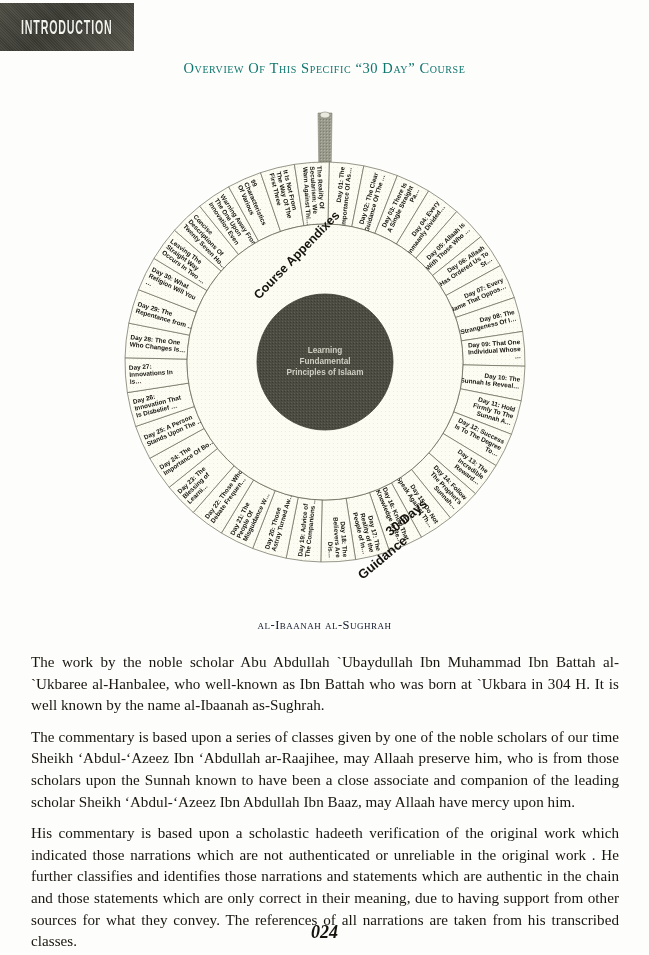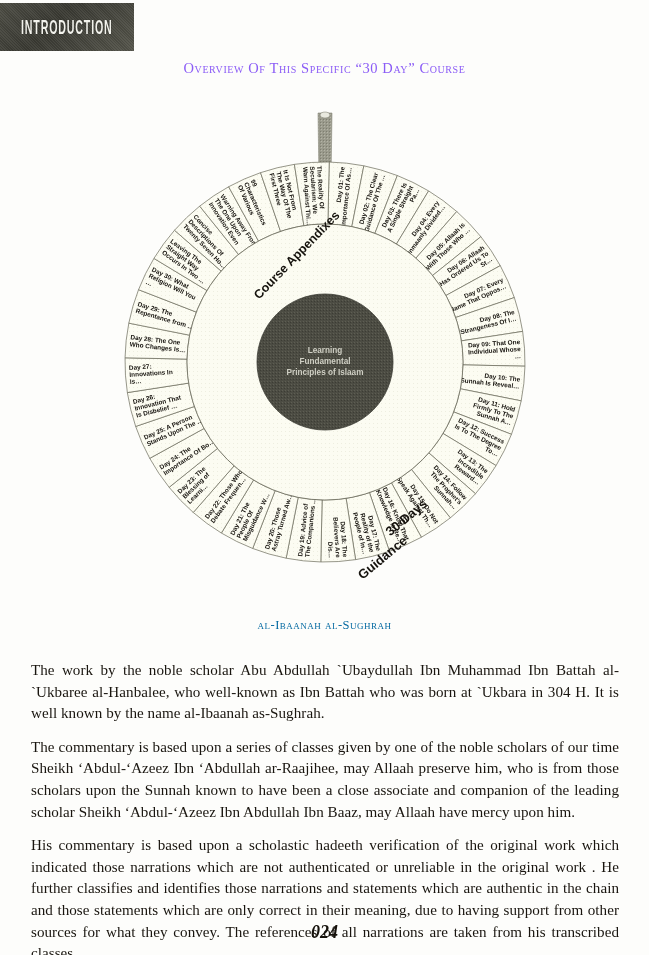--- a/index.html
+++ b/index.html
@@ -43,21 +43,21 @@
 
   .page-title {
     position: absolute;
     top: 60px;
     left: 0;
     right: 0;
     text-align: center;
     font-family: "Liberation Serif", serif;
     font-size: 14.5px;
     letter-spacing: 0.6px;
-    color: #8b5cf6;
+    color: #0f766e;
     font-variant: small-caps;
     text-transform: capitalize;
   }
 
   
   .diagram-wrap {
     position: absolute;
     left: 72px;
     top: 105px;
     width: 506px;
@@ -67,32 +67,32 @@
 
   .caption {
     position: absolute;
     top: 618px;
     left: 0;
     right: 0;
     text-align: center;
     font-size: 12.5px;
     font-variant: small-caps;
     letter-spacing: 0.5px;
-    color: #0369a1;
+    color: #0f172a;
   }
 
   
   .body-text {
     position: absolute;
     left: 31px;
     top: 648px;
     width: 588px;
   }
   .body-text p {
-    margin: 12px 0 10px 0;
+    margin: 4px 0 10px 0;
     font-family: "Liberation Serif", serif;
     font-size: 15.1px;
     line-height: 21.6px;
     text-align: justify;
     color: #19150f;
     letter-spacing: 0.05px;
   }
 
   .page-number {
     position: absolute;

